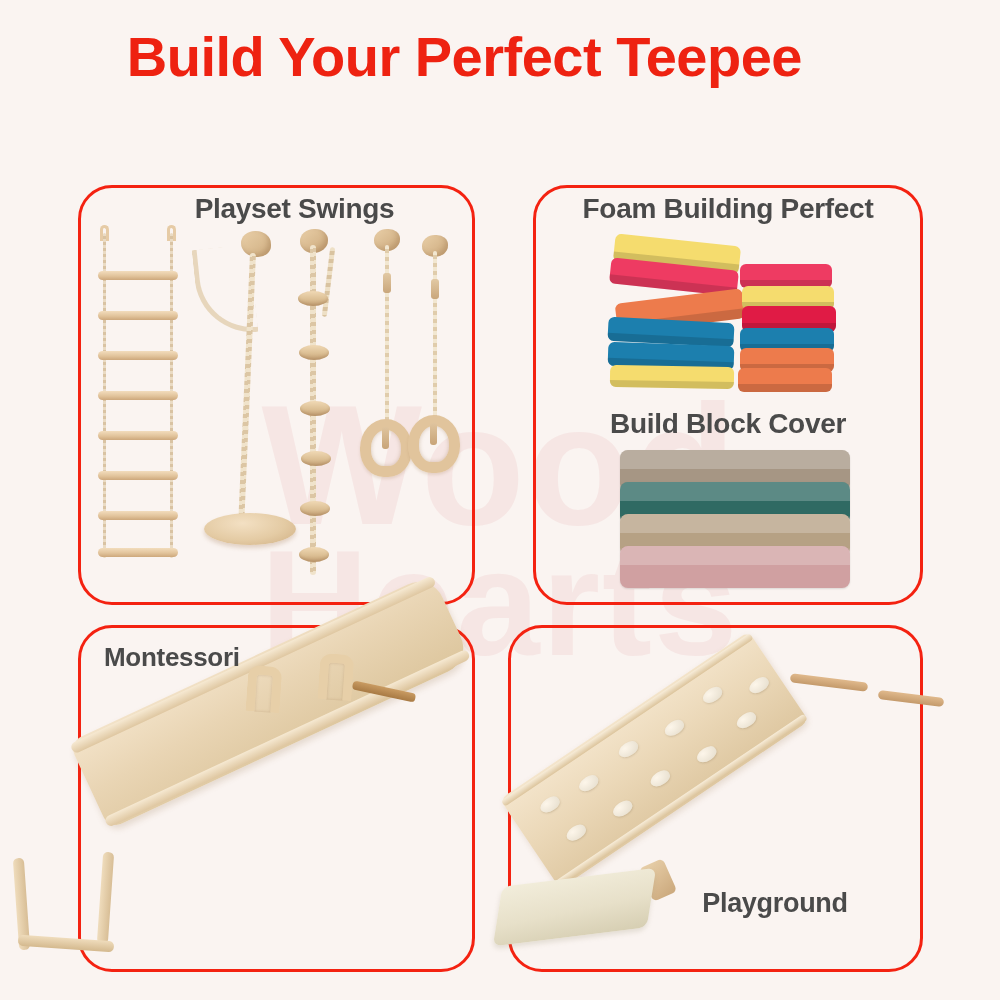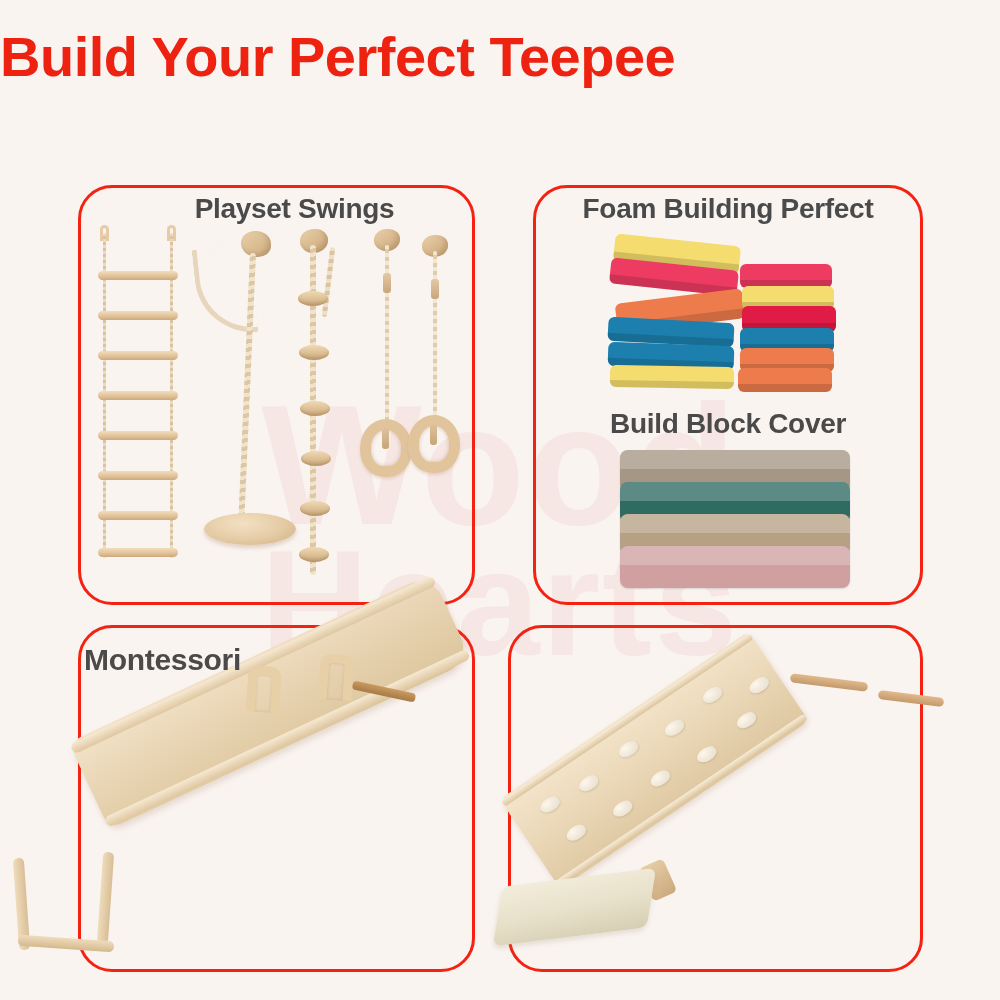--- a/index.html
+++ b/index.html
@@ -25,21 +25,21 @@
     z-index: 0;
     pointer-events: none;
     user-select: none;
   }
   .wm-1 { font-size: 170px; }
   .wm-2 { font-size: 150px; }
 
   
   .header {
     position: absolute; left: 0; top: 28px; width: 802px;
-    text-align: left; z-index: 3;
+    text-align: right; z-index: 3;
   }
   .title {
     font-size: 56px; font-weight: 800; color: #EE2211;
     letter-spacing: -.5px; line-height: 1.05;
     white-space: nowrap;
   }
   .subtitle {
     font-size: 39px; font-weight: 700; color: #4A4A4A;
     margin-top: 12px; letter-spacing: -.3px;
   }
@@ -61,21 +61,21 @@
   }
 
   #card-swings   { left: 78px;  top: 185px; width: 397px; height: 420px; }
   #card-blocks   { left: 533px; top: 185px; width: 390px; height: 420px; }
   #card-slide    { left: 78px;  top: 625px; width: 397px; height: 347px; }
   #card-ladder   { left: 508px; top: 625px; width: 415px; height: 347px; }
 
   #title-swings { left: 96px;  top: 193px; width: 397px; text-align: center; font-size: 28px; }
   #title-blocks { left: 533px; top: 193px; width: 390px; text-align: center; font-size: 28px; }
   #title-cover  { left: 533px; top: 408px; width: 390px; text-align: center; font-size: 28px; }
-  #title-slide  { left: 84px; top: 643px; width: 240px; text-align: left;  font-size: 30px; }
+  #title-slide  { left: 104px; top: 643px; width: 240px; text-align: left;  font-size: 26px; }
   #title-ladder { left: 640px; top: 888px; width: 270px; text-align: center; font-size: 27px; }
 
   
   .art { position: absolute; z-index: 3; pointer-events: none; }
 
   
   #art-swings { left: 78px; top: 225px; width: 397px; height: 375px; }
 
   
   .ladder { position: absolute; left: 20px; top: 8px; width: 80px; height: 325px; }
@@ -326,20 +326,21 @@
 <div class="card" id="card-slide"></div>
 <div class="card" id="card-ladder"></div>
 
 <div class="card-title" id="title-swings">Playset Swings</div>
 <div class="card-title" id="title-blocks">Foam Building Perfect</div>
 <div class="card-title" id="title-cover">Build Block Cover</div>
 <div class="card-title" id="title-slide">
   <div>Montessori</div>
 </div>
 <div class="card-title" id="title-ladder">
+  <div>Playground</div>
 </div>
 
 <div class="art" id="art-swings">
 
   <div class="ladder">
     <div class="ladder-top-hook l"></div>
     <div class="ladder-top-hook r"></div>
     <div class="ladder-rope l"></div>
     <div class="ladder-rope r"></div>
     <div class="rung" style="top:38px"></div>

